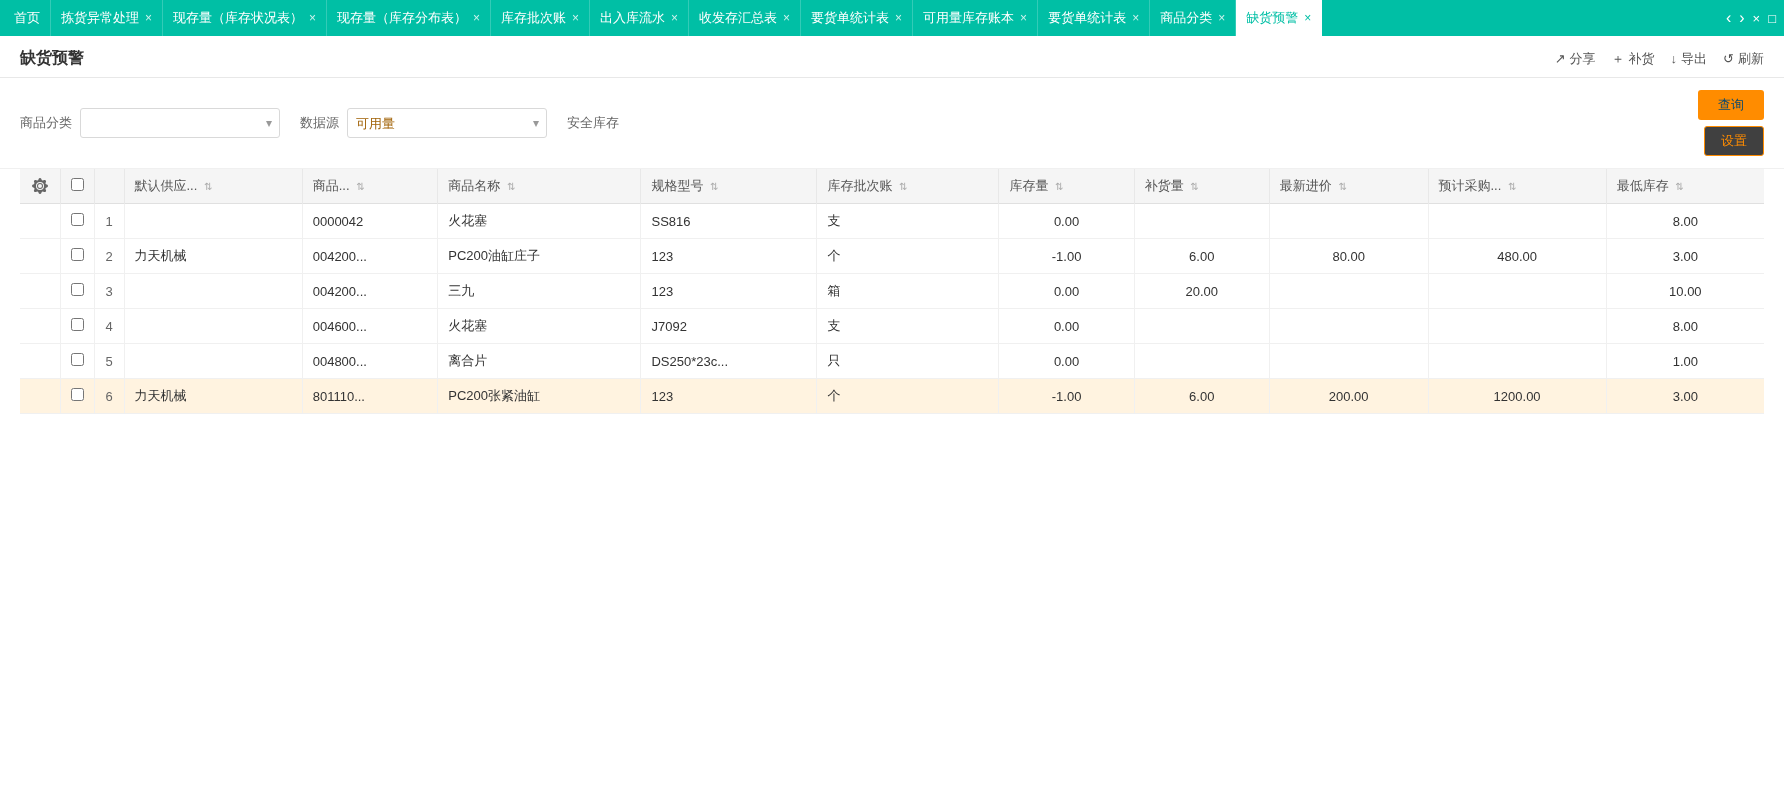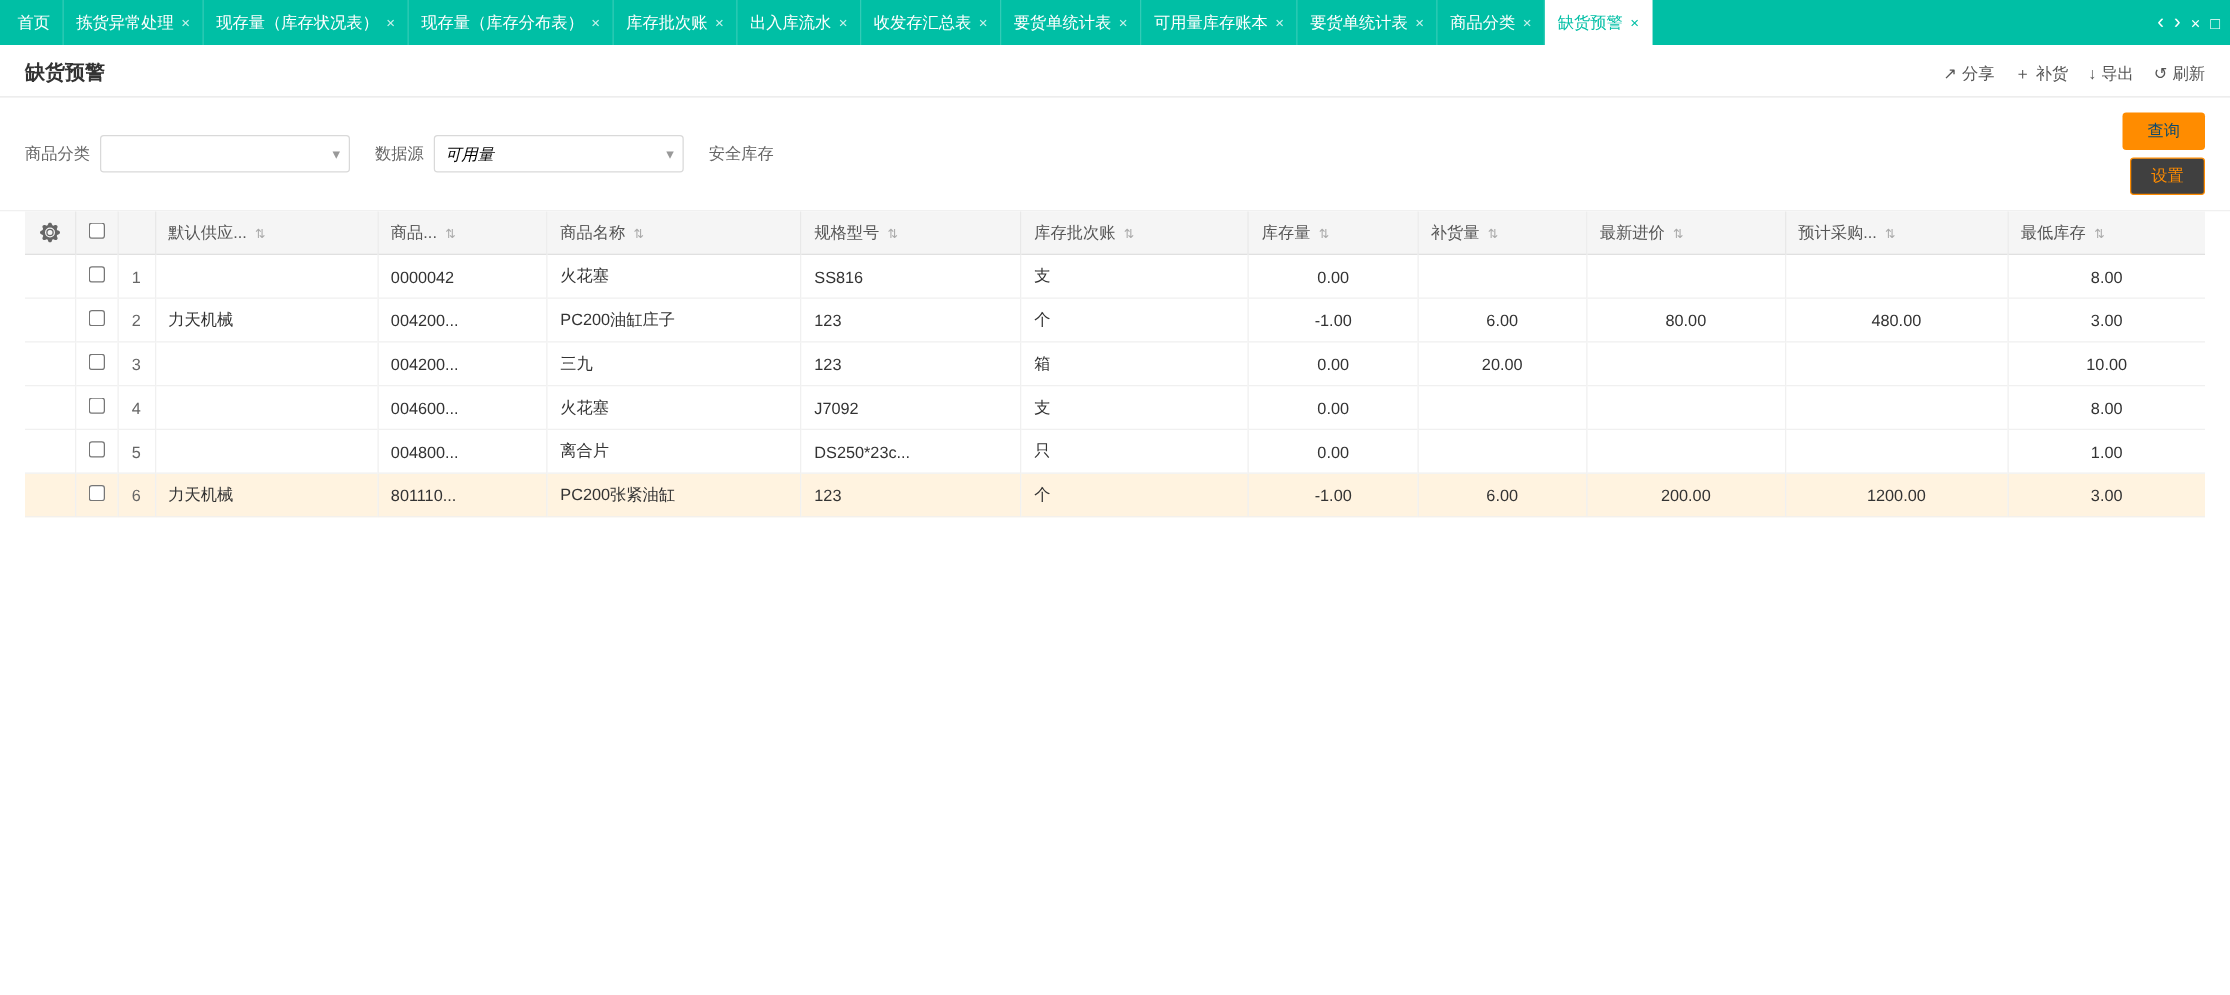--- a/index.html
+++ b/index.html
@@ -78,28 +78,27 @@
       display: flex;
       align-items: center;
       gap: 8px;
     }
     .filter-label { color: #666; font-size: 13px; white-space: nowrap; }
     .filter-select {
       border: 1px solid #d9d9d9;
       border-radius: 3px;
       padding: 4px 28px 4px 8px;
       font-size: 13px;
-      color: #000000;
+      color: #a16207;
       background: #fff;
       min-width: 200px;
       appearance: none;
       position: relative;
       cursor: pointer;
       height: 30px;
-      font-style: italic;
     }
     .select-wrapper {
       position: relative;
       display: inline-block;
     }
     .select-wrapper::after {
       content: '▾';
       position: absolute;
       right: 8px;
       top: 50%;

